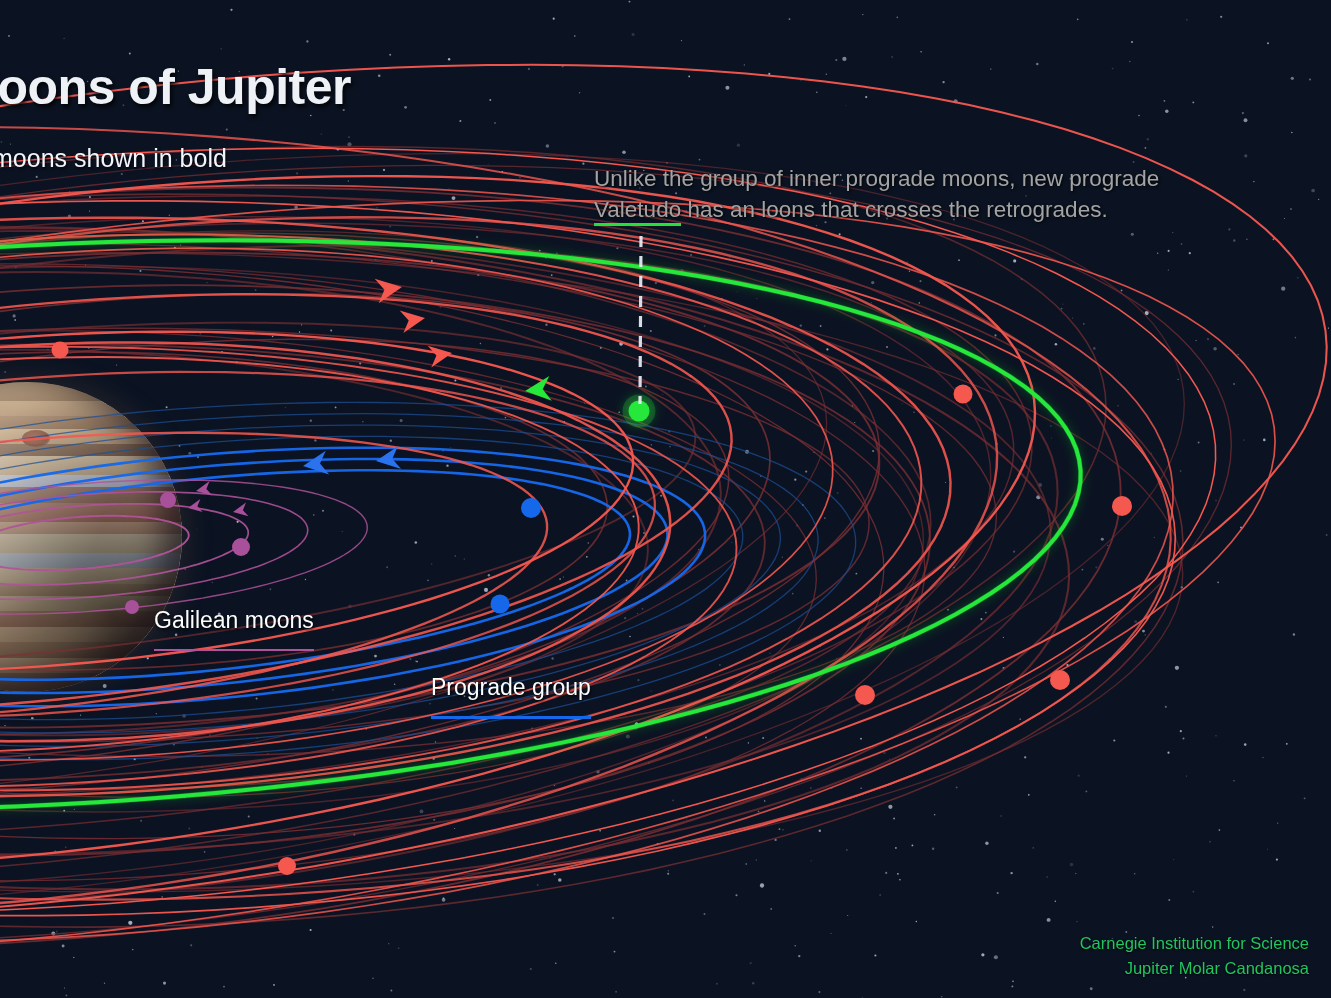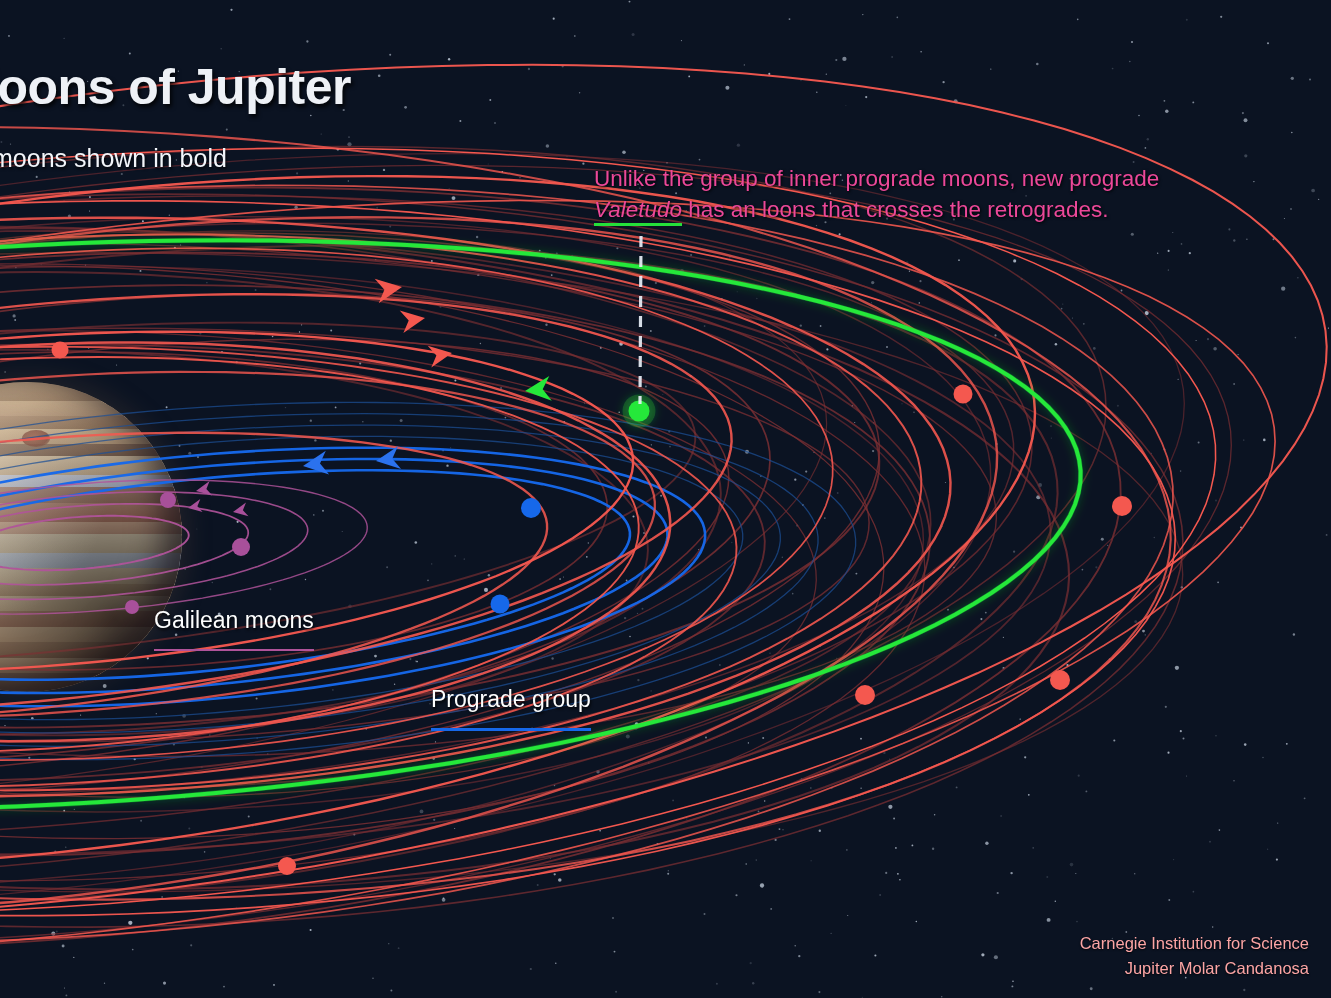--- a/index.html
+++ b/index.html
@@ -45,38 +45,38 @@
     white-space:nowrap;
   }
   .sub{
     position:absolute;left:-8px;top:144px;
     font-size:25px;color:#f2f5fa;
     text-shadow:1px 2px 3px rgba(0,0,0,.8);
     white-space:nowrap;
   }
   .anno{
     position:absolute;left:594px;top:163px;width:610px;
-    font-size:22.5px;line-height:31px;color:#ec4899;
+    font-size:22.5px;line-height:31px;color:#a3a3a3;
     text-shadow:1px 1px 3px rgba(0,0,0,.9);
   }
   .uline-green{
-    border-bottom:3.5px solid #25e03a;padding-bottom:1px;font-style:italic;
+    border-bottom:3.5px solid #25e03a;padding-bottom:1px;
   }
   .lbl{
     position:absolute;font-size:23px;color:#fdfefe;white-space:nowrap;
     text-shadow:1px 2px 3px rgba(0,0,0,.85);
     padding-bottom:15px;
   }
   #lbl-galilean{left:154px;top:607px;border-bottom:2.5px solid #b0539a;}
-  #lbl-prograde{left:431px;top:674px;border-bottom:3px solid #1668ea;margin-top:12px;}
+  #lbl-prograde{left:431px;top:674px;border-bottom:3px solid #1668ea;}
   #lbl-retro{left:992px;top:791px;border-bottom:3px solid #ef3b36;}
 
   .credit{
     position:absolute;right:22px;text-align:left;
-    font-size:16.5px;color:#fca5a5;white-space:nowrap;
+    font-size:16.5px;color:#22c55e;white-space:nowrap;
     text-shadow:0 1px 2px rgba(0,0,0,.8);
   }
   #credit1{top:934px;}
   #credit2{top:959px;}
 </style>
 </head>
 <body>
 
 <div id="stage">
 

